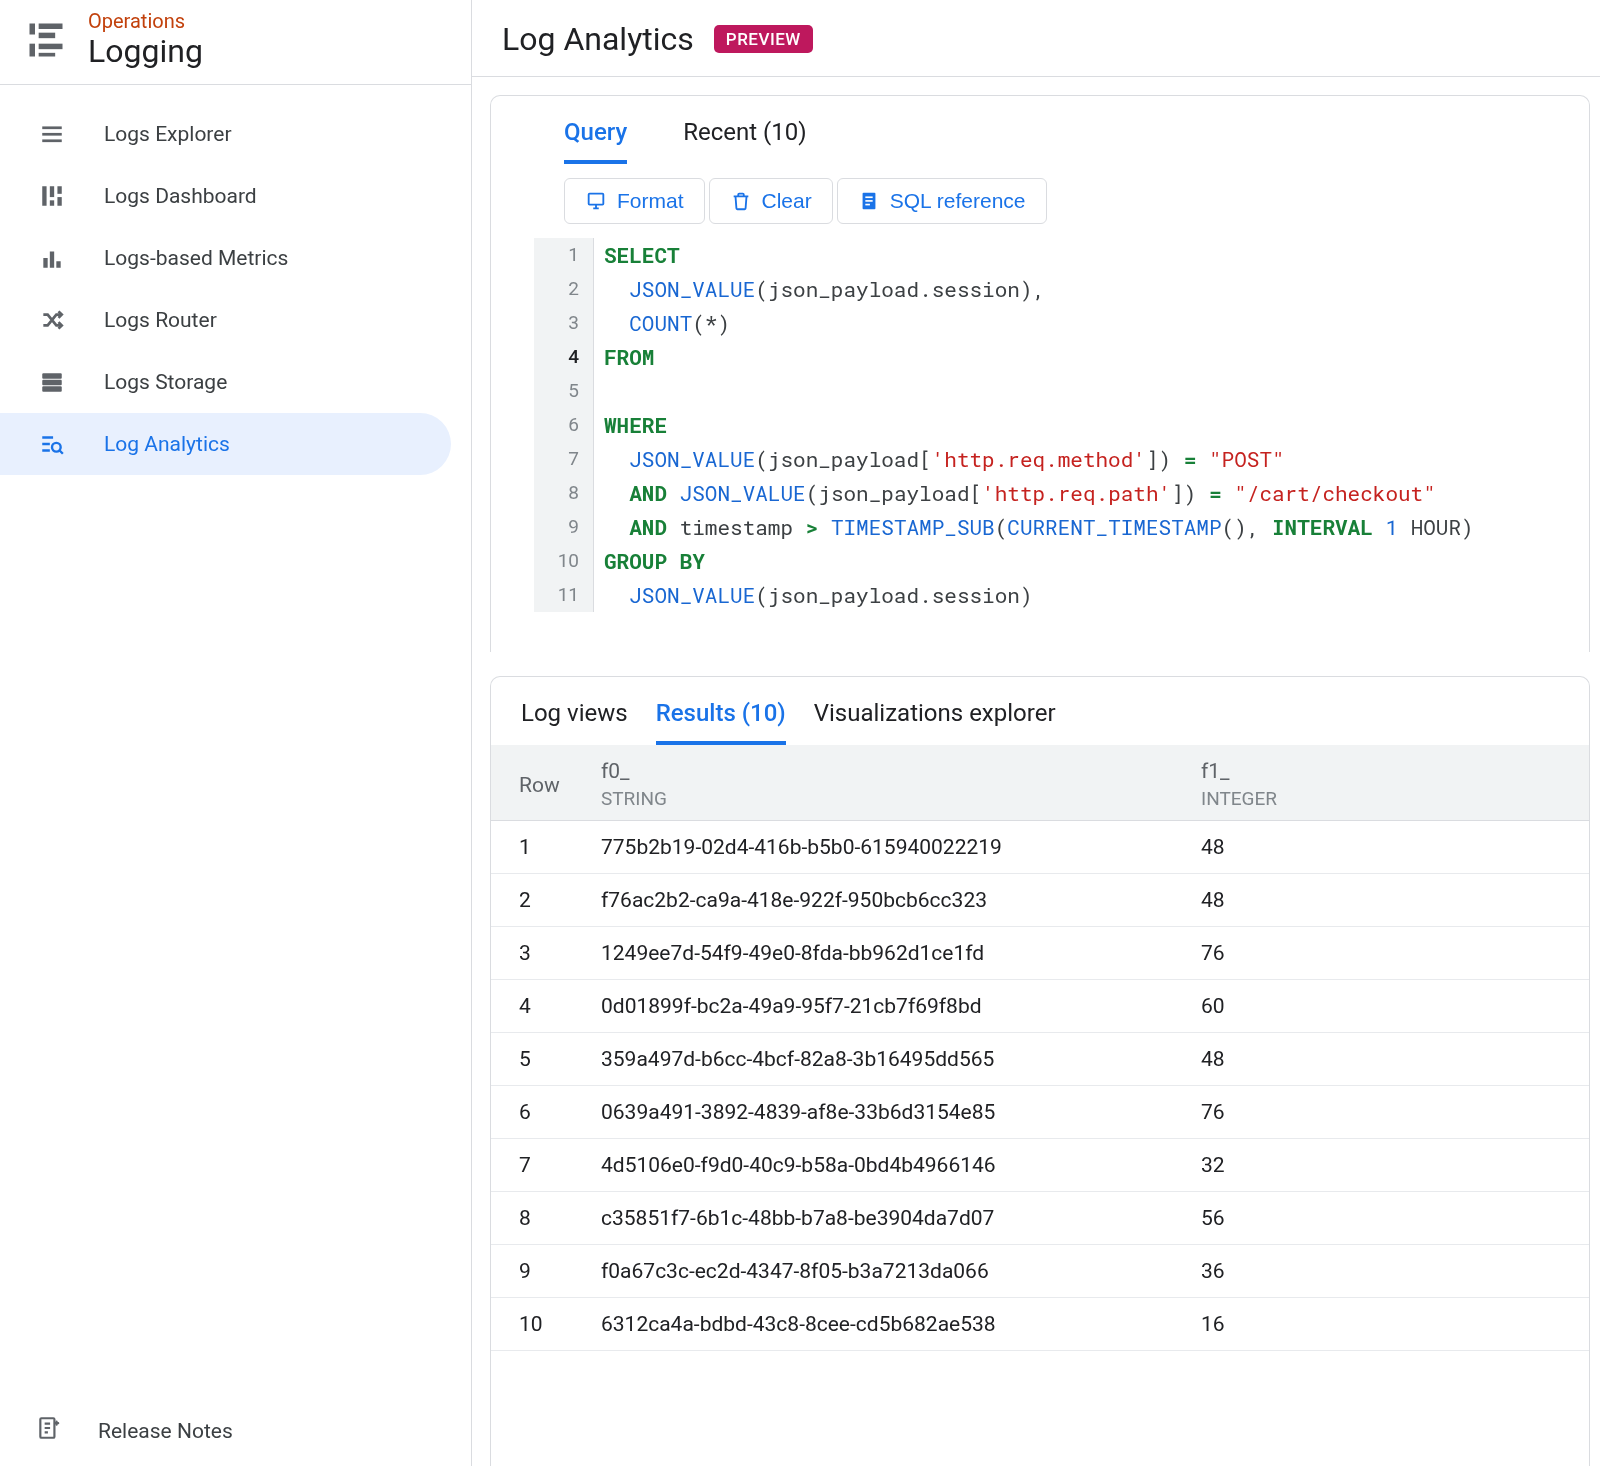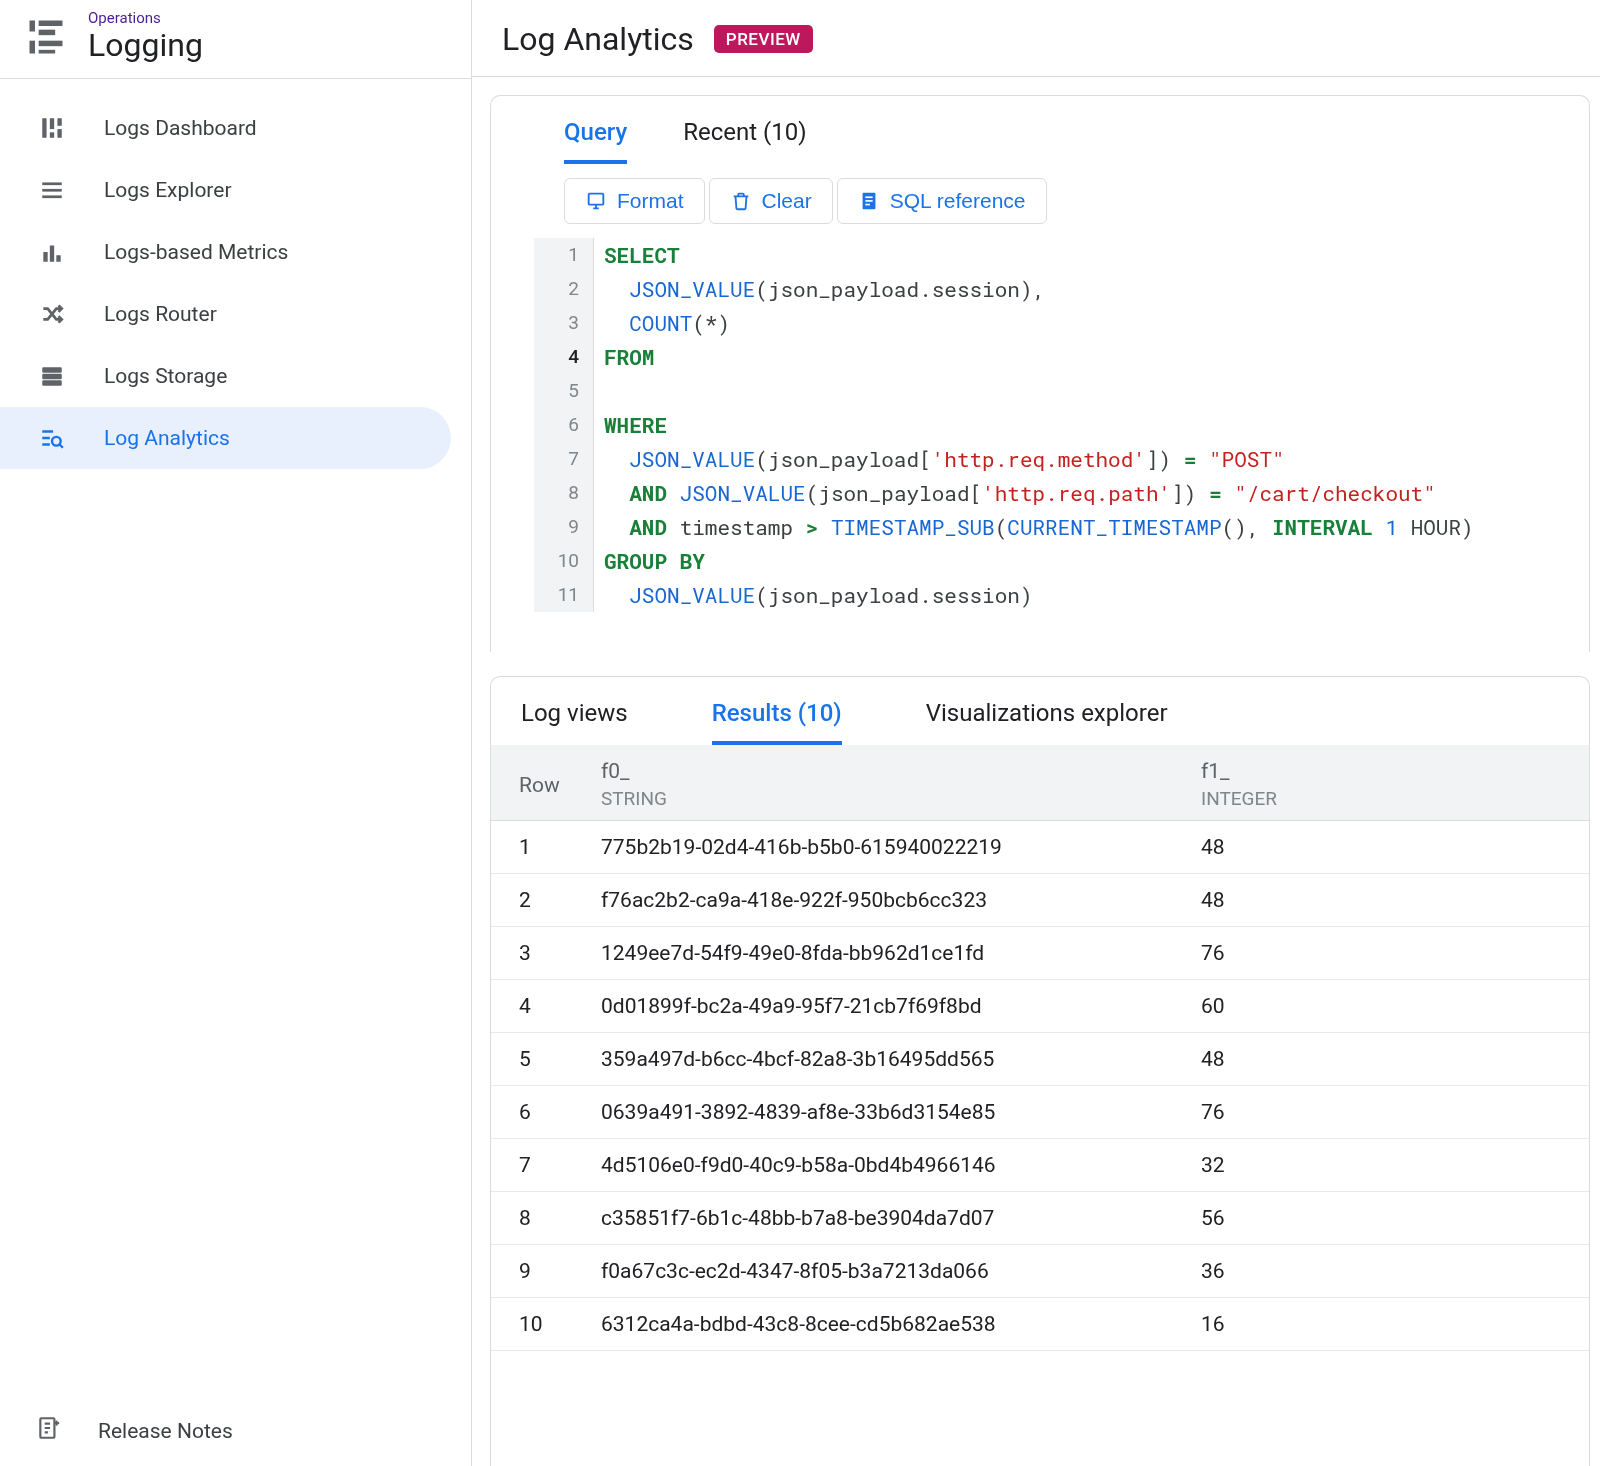--- a/index.html
+++ b/index.html
@@ -23,21 +23,21 @@
   }
   .product-header {
     display: flex;
     align-items: center;
     gap: 20px;
     padding: 10px 20px 14px 24px;
     border-bottom: 1px solid #dadce0;
   }
   .product-icon svg { display:block; }
   .product-text { line-height: 1.15; }
-  .product-cat { font-size: 15px; color: #4c1d95; }
+  .product-cat { font-size: 20px; color: #c2410c; }
   .product-title { font-size: 32px; font-weight: 400; color: #202124; }
   .nav {
     padding-top: 18px;
     flex: 1;
   }
   .nav-item {
     display: flex;
     align-items: center;
     gap: 36px;
     padding: 18px 0 18px 36px;
@@ -139,21 +139,21 @@
   .results-panel {
     margin: 24px 10px 0 18px;
     border:1px solid #dadce0;
     border-radius:10px 10px 0 0;
     border-bottom:none;
     flex:1;
     display:flex; flex-direction:column;
     min-height:0;
   }
   .result-tabs {
-    display:flex; gap:84px;
+    display:flex; gap:28px;
     padding: 22px 30px 0 30px;
   }
   .rtab { font-size:24px; color:#202124; padding-bottom:14px; cursor:pointer; }
   .rtab.active { color:#1a73e8; font-weight:500; border-bottom:4px solid #1a73e8; }
   table.results {
     width:100%;
     border-collapse:collapse;
     font-size:21px;
   }
   table.results thead th {
@@ -193,38 +193,38 @@
     <div class="product-text">
       <div class="product-cat">Operations</div>
       <div class="product-title">Logging</div>
     </div>
   </div>
 
   <nav class="nav" id="sidebar-nav">
       <div class="nav-item">
         <span class="nav-icon">
           <svg width="26" height="26" viewBox="0 0 24 24" fill="currentColor">
+            <rect x="3" y="5" width="18" height="2.5"></rect>
+            <rect x="3" y="11" width="18" height="2.5"></rect>
+            <rect x="3" y="17" width="18" height="2.5"></rect>
+          </svg>
+        </span>
+        <span>Logs Explorer</span>
+      </div>
+      <div class="nav-item">
+        <span class="nav-icon">
+          <svg width="26" height="26" viewBox="0 0 24 24" fill="currentColor">
             <rect x="3" y="3" width="4" height="18"></rect>
             <rect x="10" y="3" width="4" height="10"></rect>
             <rect x="10" y="16" width="4" height="5"></rect>
             <rect x="17" y="3" width="4" height="7"></rect>
             <rect x="17" y="13" width="4" height="8"></rect>
           </svg>
         </span>
         <span>Logs Dashboard</span>
-      </div>
-      <div class="nav-item">
-        <span class="nav-icon">
-          <svg width="26" height="26" viewBox="0 0 24 24" fill="currentColor">
-            <rect x="3" y="5" width="18" height="2.5"></rect>
-            <rect x="3" y="11" width="18" height="2.5"></rect>
-            <rect x="3" y="17" width="18" height="2.5"></rect>
-          </svg>
-        </span>
-        <span>Logs Explorer</span>
       </div>
       <div class="nav-item">
         <span class="nav-icon">
           <svg width="26" height="26" viewBox="0 0 24 24" fill="currentColor">
             <rect x="4" y="12" width="4" height="9"></rect>
             <rect x="10" y="6" width="4" height="15"></rect>
             <rect x="16" y="15" width="4" height="6"></rect>
           </svg>
         </span>
         <span>Logs-based Metrics</span>

